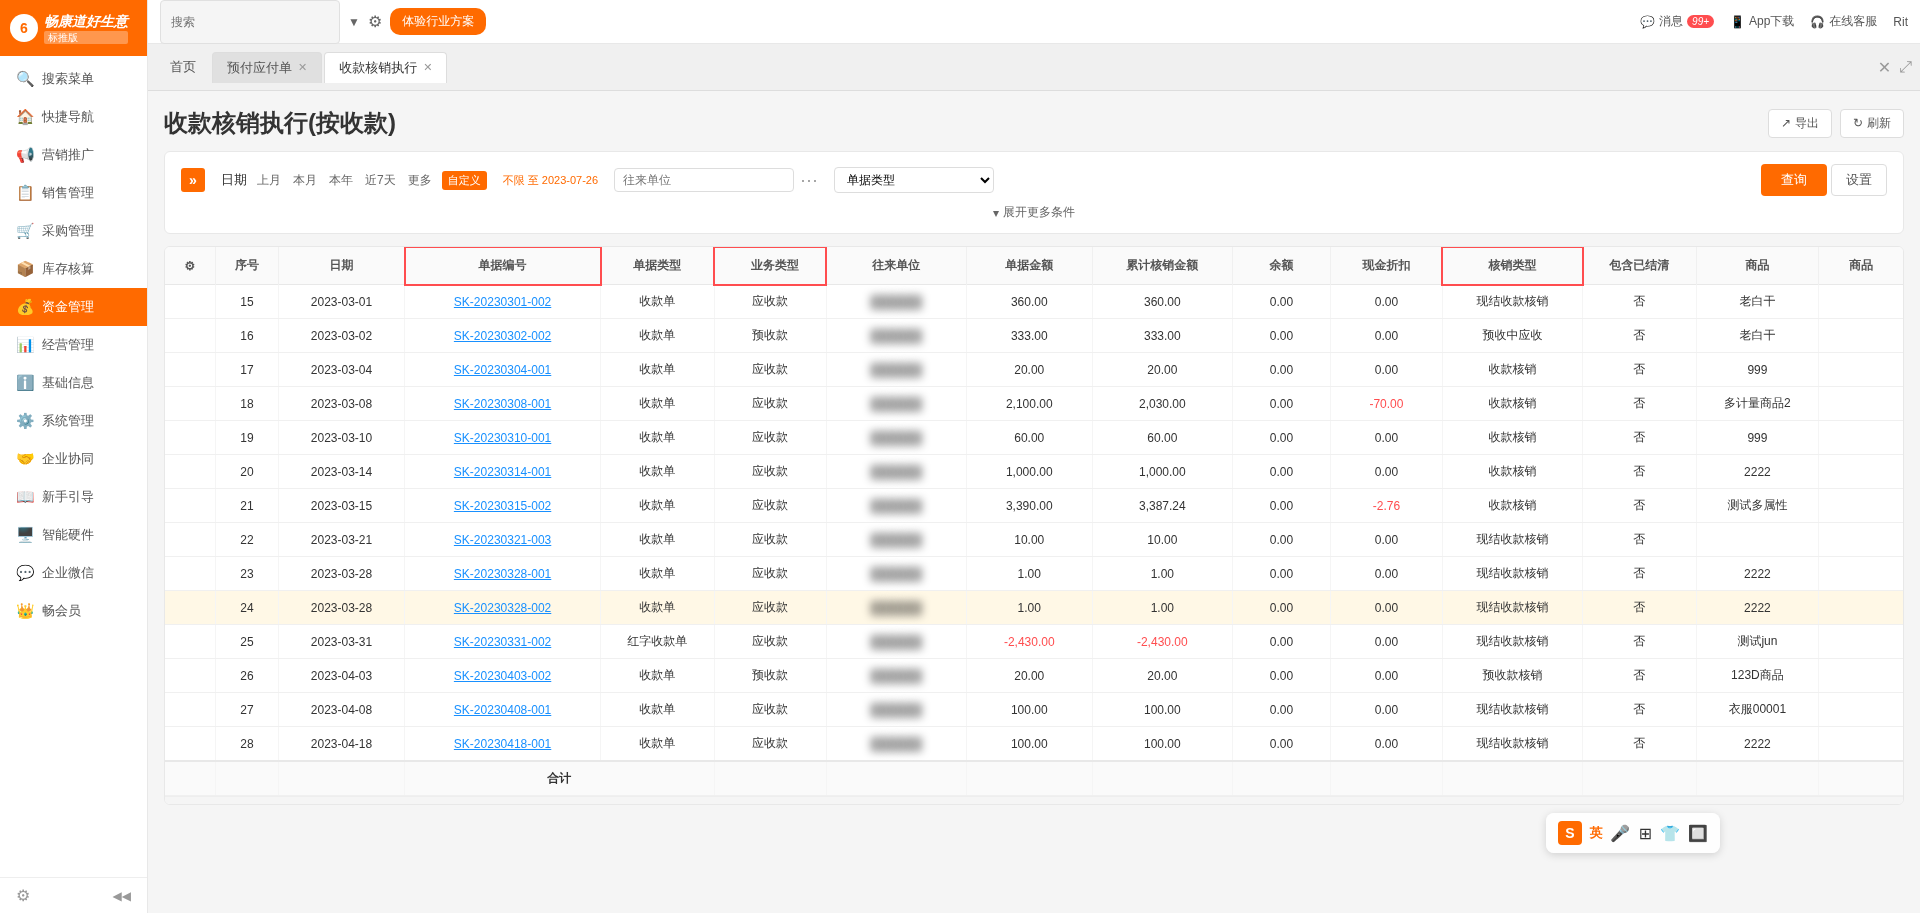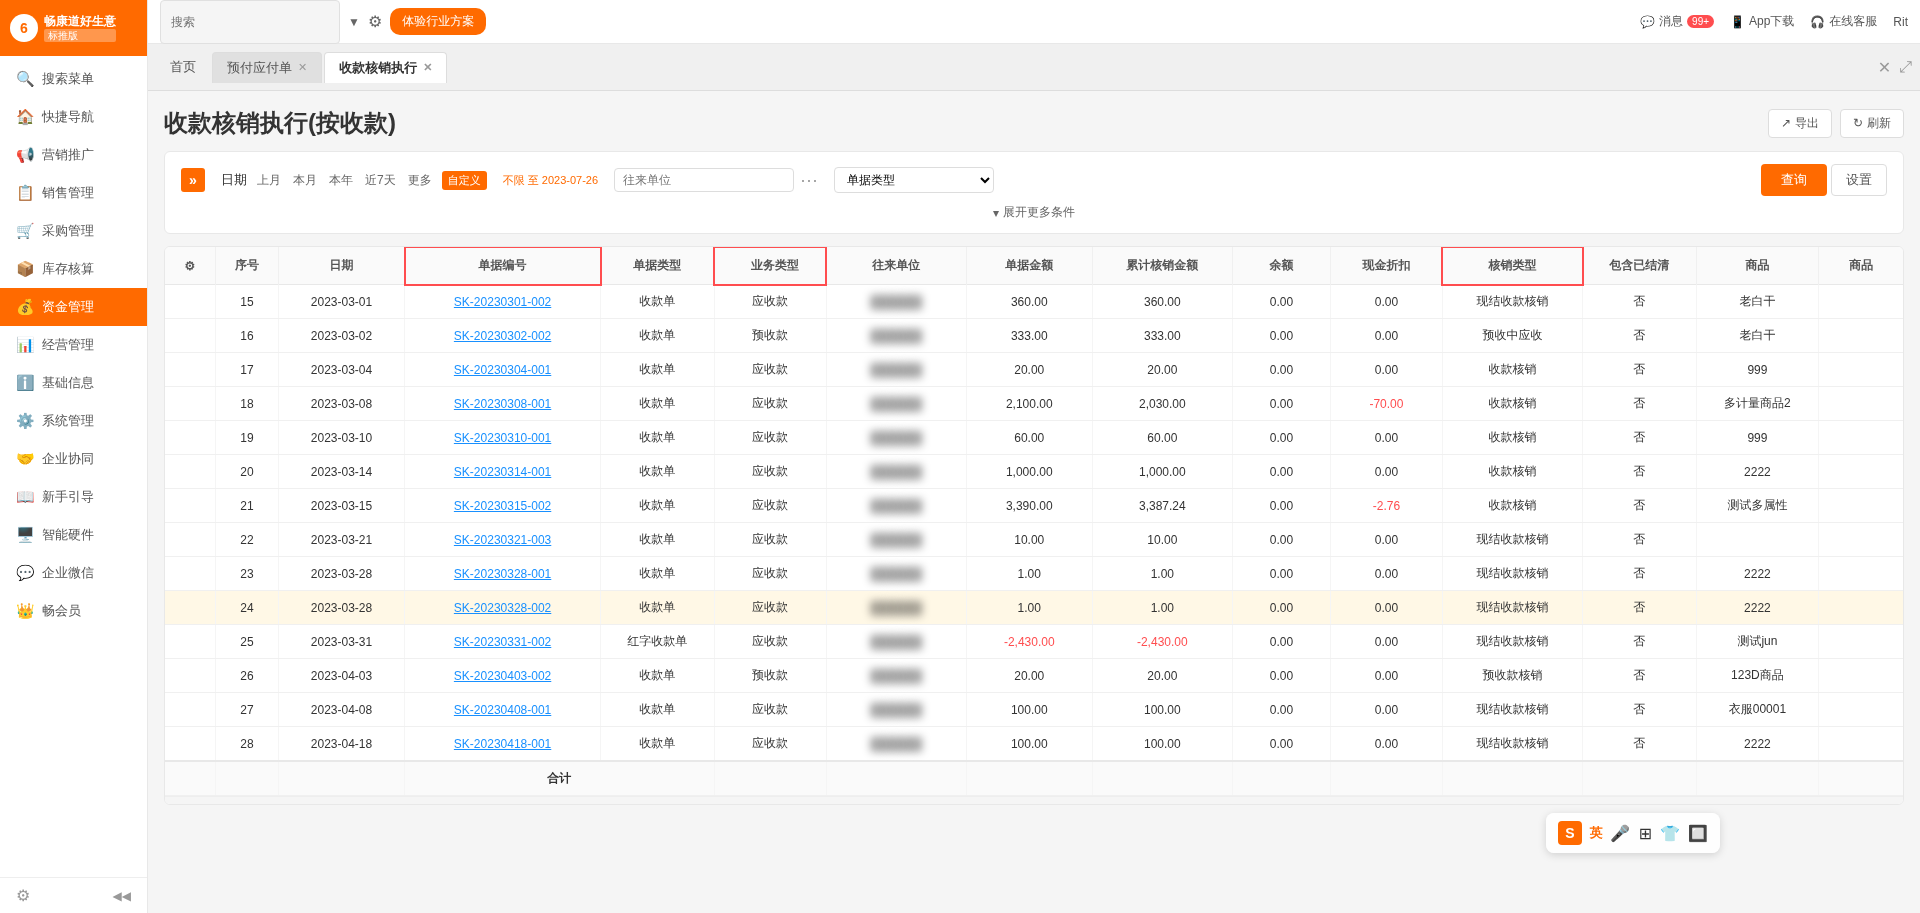--- a/index.html
+++ b/index.html
@@ -4,21 +4,21 @@
   <style>
     * { box-sizing: border-box; margin: 0; padding: 0; }
     body { font-family: 'Microsoft YaHei', Arial, sans-serif; font-size: 13px; background: #f5f5f5; color: #333; display: flex; height: 913px; overflow: hidden; }
 
     
     .sidebar { width: 148px; background: #fff; border-right: 1px solid #e8e8e8; display: flex; flex-direction: column; height: 100%; flex-shrink: 0; }
     .sidebar-logo { background: #ff6a00; color: #fff; padding: 8px 10px; display: flex; align-items: center; gap: 6px; height: 56px; }
     .sidebar-logo-icon { width: 28px; height: 28px; background: #fff; border-radius: 50%; display: flex; align-items: center; justify-content: center; }
     .sidebar-logo-icon span { color: #ff6a00; font-size: 14px; font-weight: bold; }
     .sidebar-logo-text { font-size: 12px; line-height: 1.3; }
-    .sidebar-logo-text .title { font-size: 12px; font-weight: bold; }
+    .sidebar-logo-text .title { font-size: 14px; font-weight: bold; font-style: italic; }
     .sidebar-logo-text .badge { font-size: 10px; background: rgba(255,255,255,0.3); padding: 0 4px; border-radius: 2px; }
     .sidebar-nav { flex: 1; overflow-y: auto; padding: 4px 0; }
     .sidebar-item { display: flex; align-items: center; gap: 8px; padding: 10px 16px; cursor: pointer; color: #555; transition: background 0.2s; }
     .sidebar-item.active { background: #ff6a00; color: #fff; }
     .sidebar-item .icon { font-size: 15px; width: 18px; text-align: center; }
     .sidebar-item .label { font-size: 13px; }
     .sidebar-footer { border-top: 1px solid #eee; padding: 8px 16px; display: flex; align-items: center; justify-content: space-between; }
     .sidebar-footer-icon { font-size: 16px; color: #999; cursor: pointer; }
 
     
@@ -26,27 +26,27 @@
 
     
     .topbar { height: 44px; background: #fff; border-bottom: 1px solid #e8e8e8; display: flex; align-items: center; padding: 0 12px; gap: 8px; flex-shrink: 0; }
     .topbar-search { flex: 0 0 180px; background: #f5f5f5; border: 1px solid #e0e0e0; border-radius: 4px; padding: 14px 10px; font-size: 12px; color: #999; }
     .topbar-dropdown { color: #666; font-size: 12px; cursor: pointer; }
     .topbar-gear { font-size: 16px; color: #666; cursor: pointer; }
     .topbar-solution { background: #ff6a00; color: #fff; border: none; border-radius: 10px; padding: 5px 12px; font-size: 12px; cursor: pointer; }
     .topbar-spacer { flex: 1; }
     .topbar-actions { display: flex; align-items: center; gap: 16px; }
     .topbar-action { display: flex; align-items: center; gap: 4px; font-size: 12px; color: #555; cursor: pointer; }
-    .topbar-badge { background: #ff4d4f; color: #fff; border-radius: 10px; padding: 1px 5px; font-size: 10px; }
+    .topbar-badge { background: #ff4d4f; color: #fff; border-radius: 10px; padding: 1px 5px; font-size: 10px; font-style: italic; }
     .topbar-user { font-size: 12px; color: #555; }
 
     
     .tabbar { height: 47px; background: #f0f0f0; border-bottom: 1px solid #ddd; display: flex; align-items: center; padding: 0 8px; gap: 2px; flex-shrink: 0; }
     .tab { display: flex; align-items: center; gap: 6px; padding: 6px 14px; border-radius: 4px 4px 0 0; font-size: 13px; cursor: pointer; background: #e0e0e0; color: #555; border: 1px solid #ddd; border-bottom: none; }
-    .tab.active { background: #fff; color: #333; font-weight: 700; }
+    .tab.active { background: #fff; color: #333; font-weight: 400; }
     .tab .close { font-size: 11px; color: #999; }
     .tab-home { background: transparent; border: none; color: #555; }
     .tabbar-spacer { flex: 1; }
     .tabbar-controls { display: flex; align-items: center; gap: 8px; }
     .tabbar-control { font-size: 16px; color: #999; cursor: pointer; }
 
     
     .page-content { flex: 1; overflow: auto; padding: 16px; background: #f5f5f5; }
 
     

